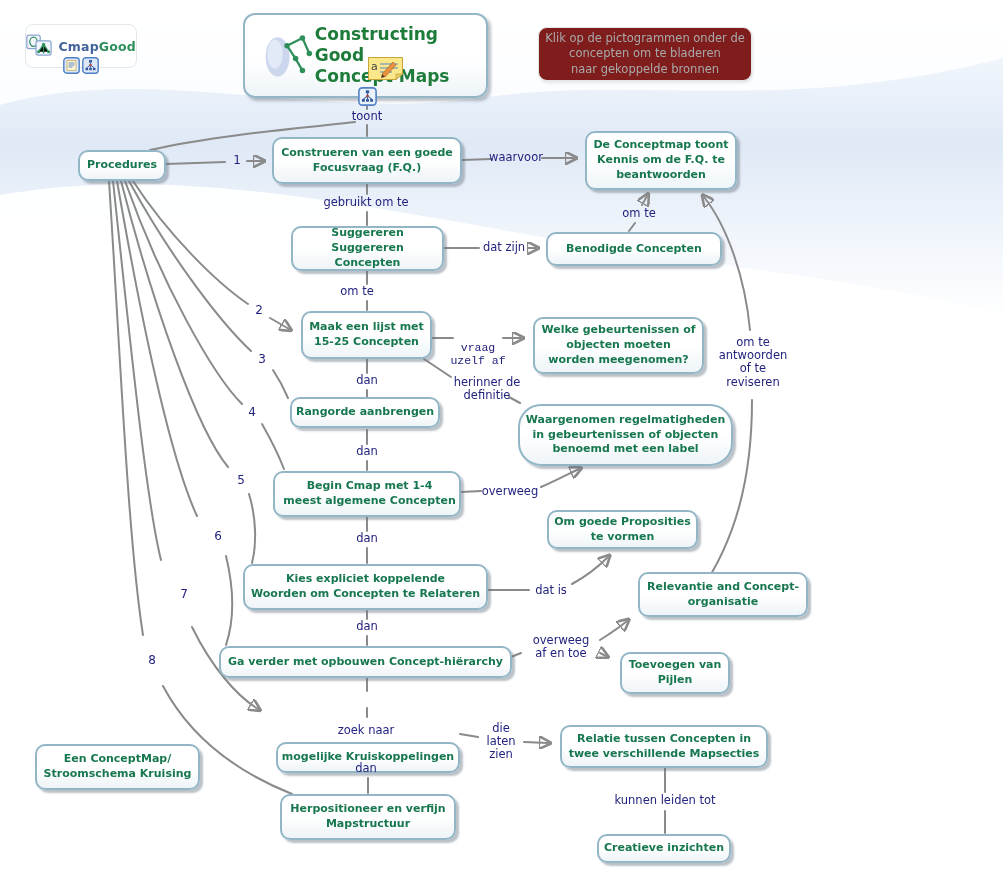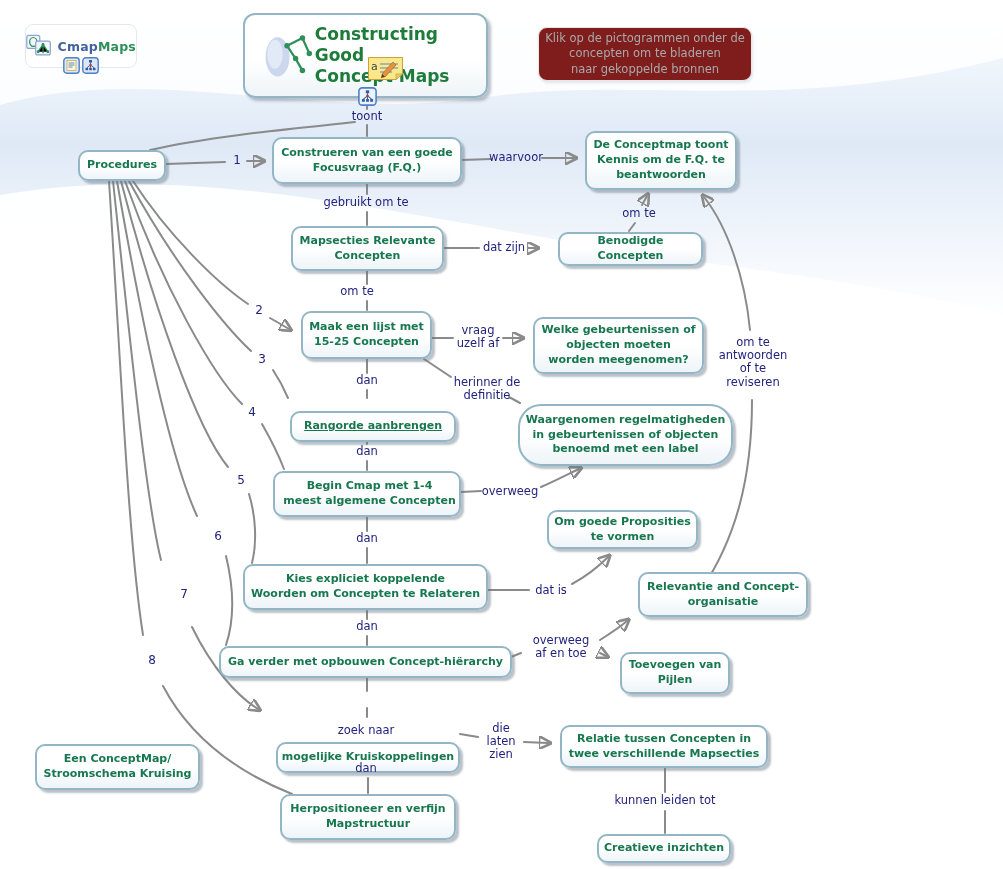--- a/index.html
+++ b/index.html
@@ -129,21 +129,21 @@
   <div class="logo-box">
     <svg width="34" height="28" viewBox="0 0 34 28">
       <rect x="1" y="1" width="16" height="16" rx="2.5" fill="#f2f6fc" stroke="#8aa6d0" stroke-width="1.5"></rect>
       <ellipse cx="9" cy="9" rx="4.5" ry="5.5" fill="none" stroke="#2f8f5b" stroke-width="1.5"></ellipse>
       <rect x="12" y="8" width="18" height="17" rx="2.5" fill="#f2f6fc" stroke="#8aa6d0" stroke-width="1.5"></rect>
       <path d="M15,21 L21,12 L27,21 M21,12 L21,23" stroke="#2f8f5b" stroke-width="1.6"></path>
       <circle cx="21" cy="12" r="1.8" fill="#2f8f5b"></circle>
       <circle cx="15" cy="21" r="1.8" fill="#2f8f5b"></circle>
       <circle cx="27" cy="21" r="1.8" fill="#2f8f5b"></circle>
     </svg>
-    <span class="logo-text"><span class="logo-cmap">Cmap</span><span class="logo-tools">Maps</span></span>
+    <span class="logo-text"><span class="logo-cmap">Cmap</span><span class="logo-tools">Good</span></span>
   </div>
   <div class="mini-icons">
     <svg width="17" height="17" viewBox="0 0 17 17">
       <rect x="0.8" y="0.8" width="15.4" height="15.4" rx="3" fill="#dce8f8" stroke="#4f7fc4" stroke-width="1.4"></rect>
       <rect x="4" y="3.5" width="9" height="10" fill="#fdf6d8" stroke="#c2b05e" stroke-width="0.8"></rect>
       <path d="M5.5,6 H11.5 M5.5,8 H11.5 M5.5,10 H9.5" stroke="#4f7fc4" stroke-width="0.9"></path>
     </svg>
     <svg width="17" height="17" viewBox="0 0 17 17">
       <rect x="0.8" y="0.8" width="15.4" height="15.4" rx="3" fill="#dce8f8" stroke="#4f7fc4" stroke-width="1.4"></rect>
       <path d="M8.5,5.5 V8 M8.5,8 L4.8,10.8 M8.5,8 L8.5,10.8 M8.5,8 L12.2,10.8" stroke="#35589e" stroke-width="0.9" fill="none"></path>
@@ -194,29 +194,29 @@
   <div class="instruction">Klik op de pictogrammen onder de
 concepten om te bladeren
 naar gekoppelde bronnen</div>
 
   <div class="node" style="left:78px;top:150px;width:88px;height:31px;">Procedures</div>
   <div class="node" style="left:272px;top:137px;width:190px;height:47px;">Construeren van een goede
 Focusvraag (F.Q.)</div>
   <div class="node" style="left:585px;top:131px;width:152px;height:59px;">De Conceptmap toont
 Kennis om de F.Q. te
 beantwoorden</div>
-  <div class="node" style="left:291px;top:226px;width:153px;height:45px;">Mapsecties Relevante
+  <div class="node" style="left:291px;top:226px;width:153px;height:45px;">Suggereren Suggereren
 Concepten</div>
-  <div class="node" style="left:558px;top:232px;width:145px;height:34px;">Benodigde Concepten</div>
+  <div class="node" style="left:546px;top:232px;width:176px;height:34px;">Benodigde Concepten</div>
   <div class="node" style="left:301px;top:311px;width:131px;height:48px;">Maak een lijst met
 15-25 Concepten</div>
   <div class="node" style="left:533px;top:317px;width:171px;height:57px;">Welke gebeurtenissen of
 objecten moeten
 worden meegenomen?</div>
-  <div class="node" style="left:290px;top:411px;width:166px;height:31px;text-decoration:underline;">Rangorde aanbrengen</div>
+  <div class="node" style="left:290px;top:397px;width:150px;height:31px;">Rangorde aanbrengen</div>
   <div class="node" style="left:518px;top:404px;width:215px;height:62px;border-radius:23px;">Waargenomen regelmatigheden
 in gebeurtenissen of objecten
 benoemd met een label</div>
   <div class="node" style="left:273px;top:471px;width:188px;height:46px;padding-left:8px;">Begin Cmap met 1-4
 meest algemene Concepten</div>
   <div class="node" style="left:547px;top:510px;width:151px;height:39px;">Om goede Proposities
 te vormen</div>
   <div class="node" style="left:243px;top:564px;width:245px;height:46px;">Kies expliciet koppelende
 Woorden om Concepten te Relateren</div>
   <div class="node" style="left:638px;top:572px;width:170px;height:45px;">Relevantie and Concept-
@@ -234,21 +234,21 @@
   <div class="node" style="left:597px;top:834px;width:134px;height:29px;">Creatieve inzichten</div>
 
   <div class="lbl" style="left:367px;top:117px;">toont</div>
   <div class="lbl num" style="left:237px;top:161px;">1</div>
   <div class="lbl" style="left:516px;top:158px;">waarvoor</div>
   <div class="lbl" style="left:366px;top:203px;">gebruikt om te</div>
   <div class="lbl" style="left:504px;top:248px;">dat zijn</div>
   <div class="lbl" style="left:639px;top:214px;">om te</div>
   <div class="lbl" style="left:357px;top:292px;">om te</div>
   <div class="lbl num" style="left:259px;top:311px;">2</div>
-  <div class="lbl" style="left:478px;top:337px;">vraag
+  <div class="lbl" style="left:478px;top:354px;font-family:Liberation Mono, monospace;">vraag
 uzelf af</div>
   <div class="lbl num" style="left:262px;top:360px;">3</div>
   <div class="lbl" style="left:367px;top:381px;">dan</div>
   <div class="lbl" style="left:487px;top:389px;">herinner de
 definitie</div>
   <div class="lbl num" style="left:252px;top:413px;">4</div>
   <div class="lbl" style="left:367px;top:452px;">dan</div>
   <div class="lbl num" style="left:241px;top:481px;">5</div>
   <div class="lbl" style="left:510px;top:492px;">overweeg</div>
   <div class="lbl" style="left:367px;top:539px;">dan</div>

